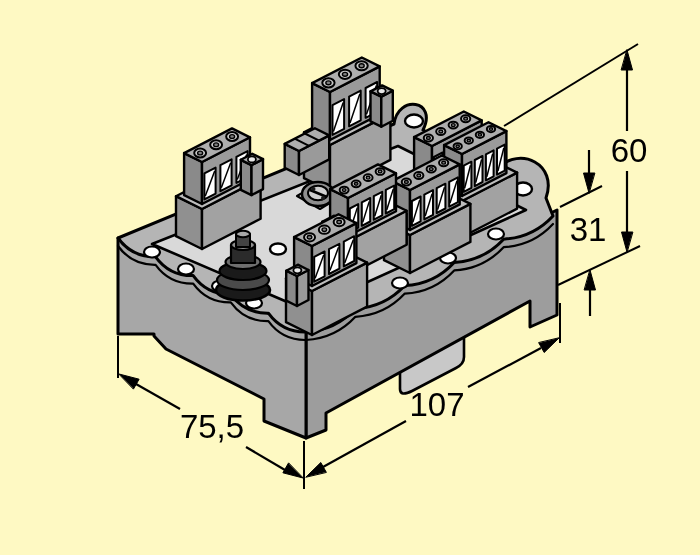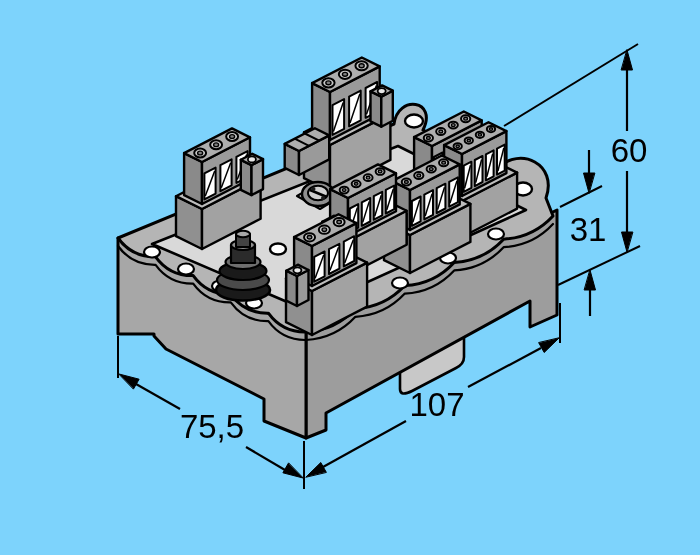--- a/index.html
+++ b/index.html
@@ -1,16 +1,16 @@
 <!DOCTYPE html>
 <html><head>
 <meta charset="utf-8">
 <style>
   html,body{margin:0;padding:0;background:#fff;}
-  .canvas{position:relative;width:700px;height:555px;background:#7dd3fc;overflow:hidden;}
+  .canvas{position:relative;width:700px;height:555px;background:#fef9c3;overflow:hidden;}
   svg{display:block;}
   svg text{font-family:"Liberation Sans","DejaVu Sans",sans-serif;font-size:33px;fill:#000;}
 </style>
 </head>
 <body>
 
 <div class="canvas">
   <svg id="drw" width="700" height="555" viewBox="0 0 700 555">
     <g id="device-layer">
         <g>

